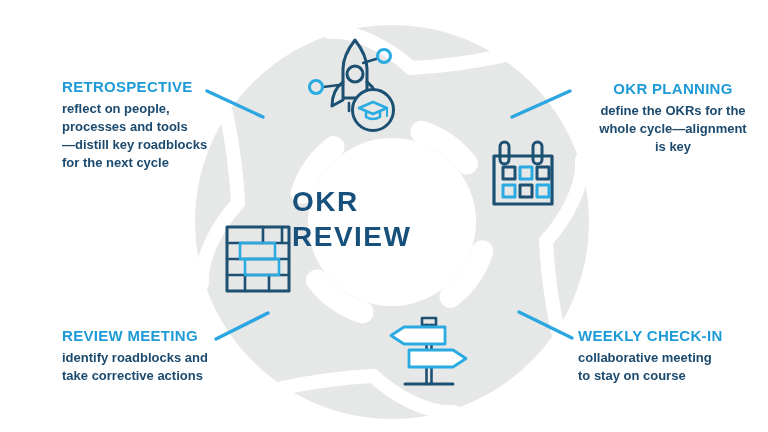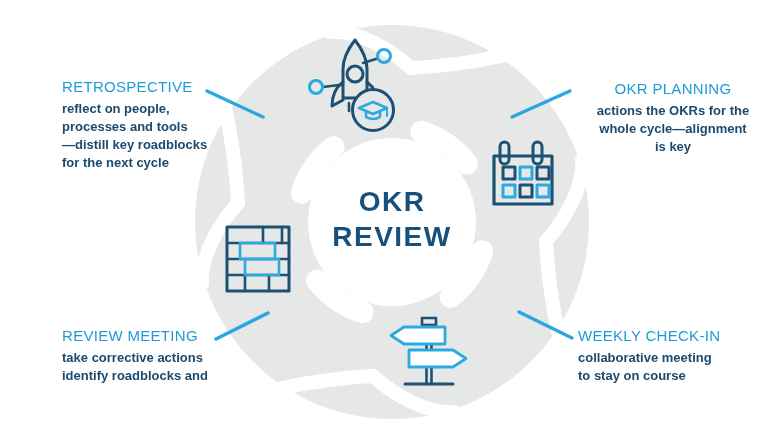--- a/index.html
+++ b/index.html
@@ -25,31 +25,31 @@
   .hub{fill:#fff;}
   
   .sn{stroke:var(--icon-navy);fill:none;stroke-linejoin:round;stroke-linecap:round;}
   .sb{stroke:var(--icon-blue);fill:none;stroke-linejoin:round;stroke-linecap:round;}
   .sbw{stroke:var(--icon-blue);fill:#fff;stroke-linejoin:round;stroke-linecap:round;}
   .mask{fill:var(--swirl-gray);}
   .conn{stroke:var(--connector-blue);stroke-width:3.4;stroke-linecap:round;}
   
   .sec{position:absolute;width:190px;}
   .sec .hd{
-    font-size:15px;font-weight:400;letter-spacing:.3px;
+    font-size:15px;font-weight:700;letter-spacing:.3px;
     color:var(--heading-blue);white-space:nowrap;
   }
   .sec .bd{margin-top:5px;}
   .sec .ln{
     font-size:13px;font-weight:700;line-height:18px;
     color:var(--body-navy);white-space:nowrap;
   }
   .center-title{
     position:absolute;left:292px;top:184px;width:200px;
-    text-align:center;color:var(--title-navy);
+    color:var(--title-navy);
     font-size:28px;font-weight:800;line-height:35px;letter-spacing:1.5px;
   }
   .sec-tl{left:62px;top:78px;}
   .sec-tr{left:578px;top:80px;text-align:center;}
   .sec-bl{left:62px;top:327px;}
   .sec-br{left:578px;top:327px;}
 </style>
 </head>
 <body>
 
@@ -148,31 +148,31 @@
       <div class="ln">reflect on people,</div>
       <div class="ln">processes and tools</div>
       <div class="ln">—distill key roadblocks</div>
       <div class="ln">for the next cycle</div>
     </div>
   </div>
 
   <div class="sec sec-tr">
     <div class="hd">OKR PLANNING</div>
     <div class="bd">
-      <div class="ln">actions the OKRs for the</div>
+      <div class="ln">define the OKRs for the</div>
       <div class="ln">whole cycle—alignment</div>
       <div class="ln">is key</div>
     </div>
   </div>
 
   <div class="sec sec-bl">
     <div class="hd">REVIEW MEETING</div>
     <div class="bd">
+      <div class="ln">identify roadblocks and</div>
       <div class="ln">take corrective actions</div>
-      <div class="ln">identify roadblocks and</div>
     </div>
   </div>
 
   <div class="sec sec-br">
     <div class="hd">WEEKLY CHECK-IN</div>
     <div class="bd">
       <div class="ln">collaborative meeting</div>
       <div class="ln">to stay on course</div>
     </div>
   </div>

